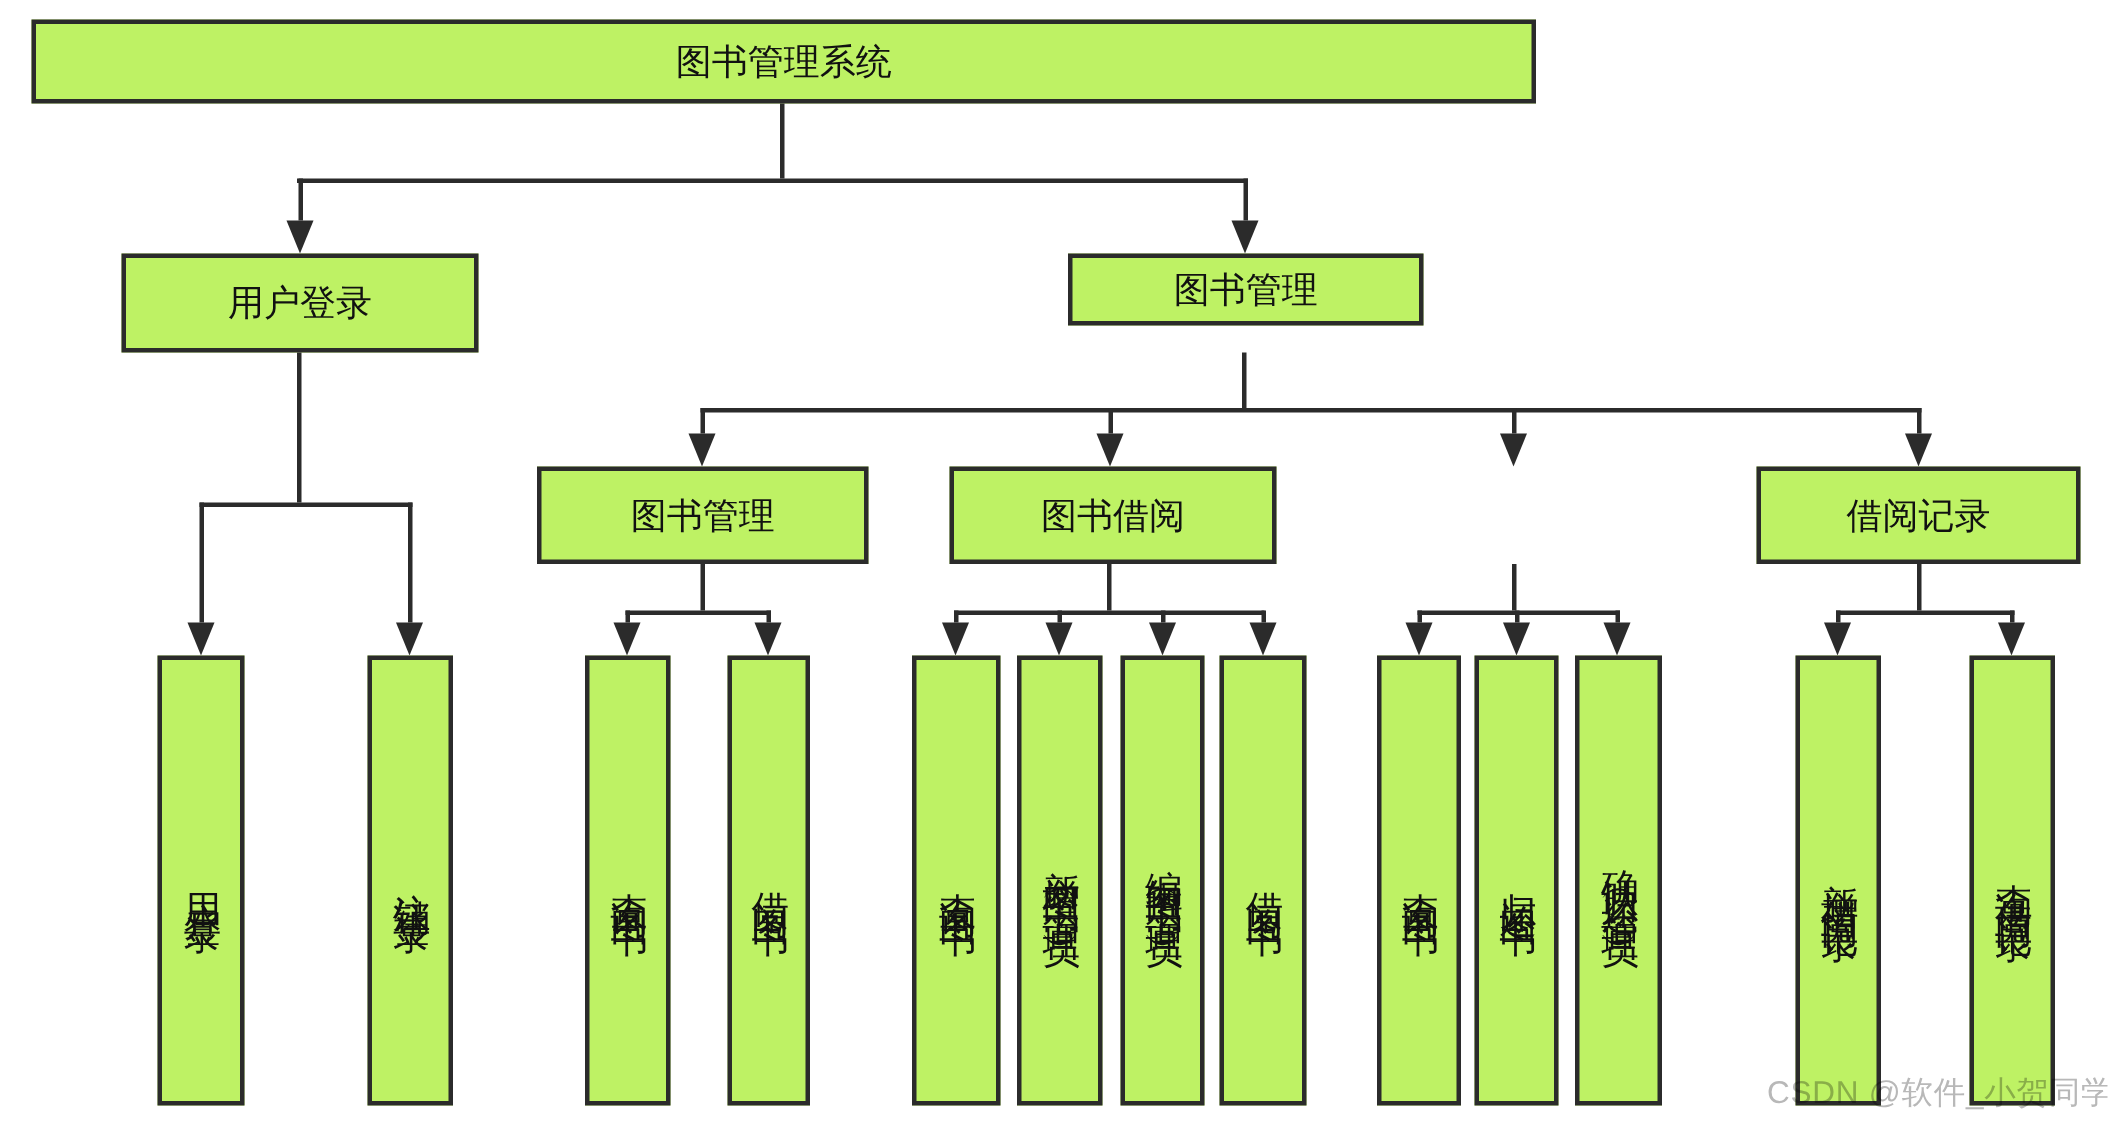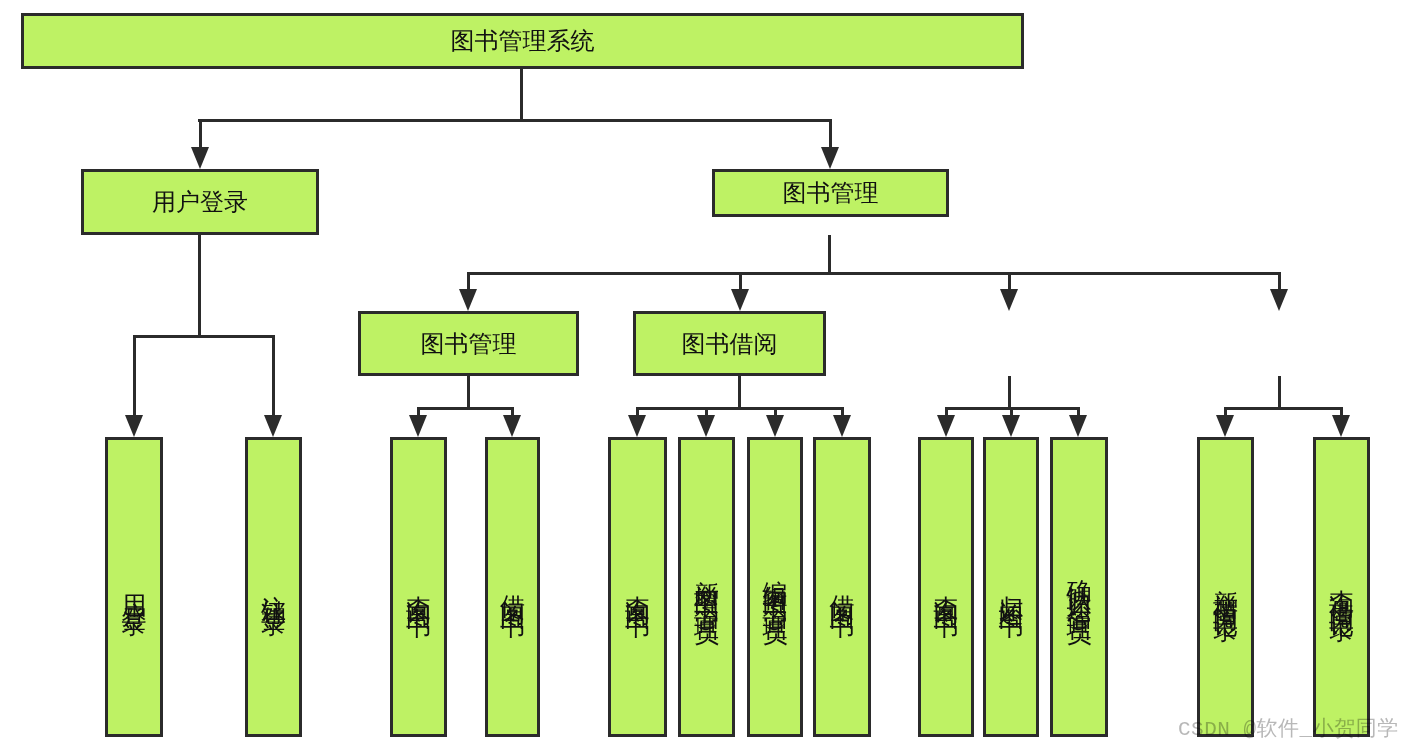--- a/index.html
+++ b/index.html
@@ -24,21 +24,21 @@
   }
   .ln{position:absolute;background:var(--line);}
   .ar{
     position:absolute;width:0;height:0;
     border-left:9px solid transparent;border-right:9px solid transparent;
     border-top:22px solid var(--line);
   }
   .watermark{
     position:absolute;left:1178px;top:714px;width:220px;
     font-size:21px;color:var(--watermark);letter-spacing:0.5px;
-    white-space:nowrap;z-index:5;mix-blend-mode:multiply;font-family:Liberation Mono, monospace;
+    white-space:nowrap;z-index:5;mix-blend-mode:multiply;
   }
 </style>
 </head>
 <body>
 
 <div class="stage">
 
   <div class="box h" style="left:21px;top:13px;width:1003px;height:56px">
     <span>图书管理系统</span>
   </div>
@@ -71,22 +71,25 @@
   <div class="ln" style="left:739px;top:272px;width:3px;height:17px"></div>
   <div class="ar" style="left:731px;top:289px"></div>
   <div class="ln" style="left:1008px;top:272px;width:3px;height:17px"></div>
   <div class="ar" style="left:1000px;top:289px"></div>
   <div class="ln" style="left:1278px;top:272px;width:3px;height:17px"></div>
   <div class="ar" style="left:1270px;top:289px"></div>
 
   <div class="box h" style="left:358px;top:311px;width:221px;height:65px">
     <span>图书管理</span>
   </div>
-  <div class="box h" style="left:633px;top:311px;width:193px;height:65px">
+  <div class="box h" style="left:633px;top:311px;width:218px;height:65px">
     <span>图书借阅</span>
+  </div>
+  <div class="box h" style="left:1171px;top:311px;width:216px;height:65px">
+    <span>借阅记录</span>
   </div>
 
   <div class="ln" style="left:467px;top:376px;width:3px;height:31px"></div>
   <div class="ln" style="left:417px;top:407px;width:97px;height:3px"></div>
   <div class="ln" style="left:417px;top:407px;width:3px;height:8px"></div>
   <div class="ar" style="left:409px;top:415px"></div>
   <div class="ln" style="left:511px;top:407px;width:3px;height:8px"></div>
   <div class="ar" style="left:503px;top:415px"></div>
 
   <div class="ln" style="left:738px;top:376px;width:3px;height:31px"></div>

